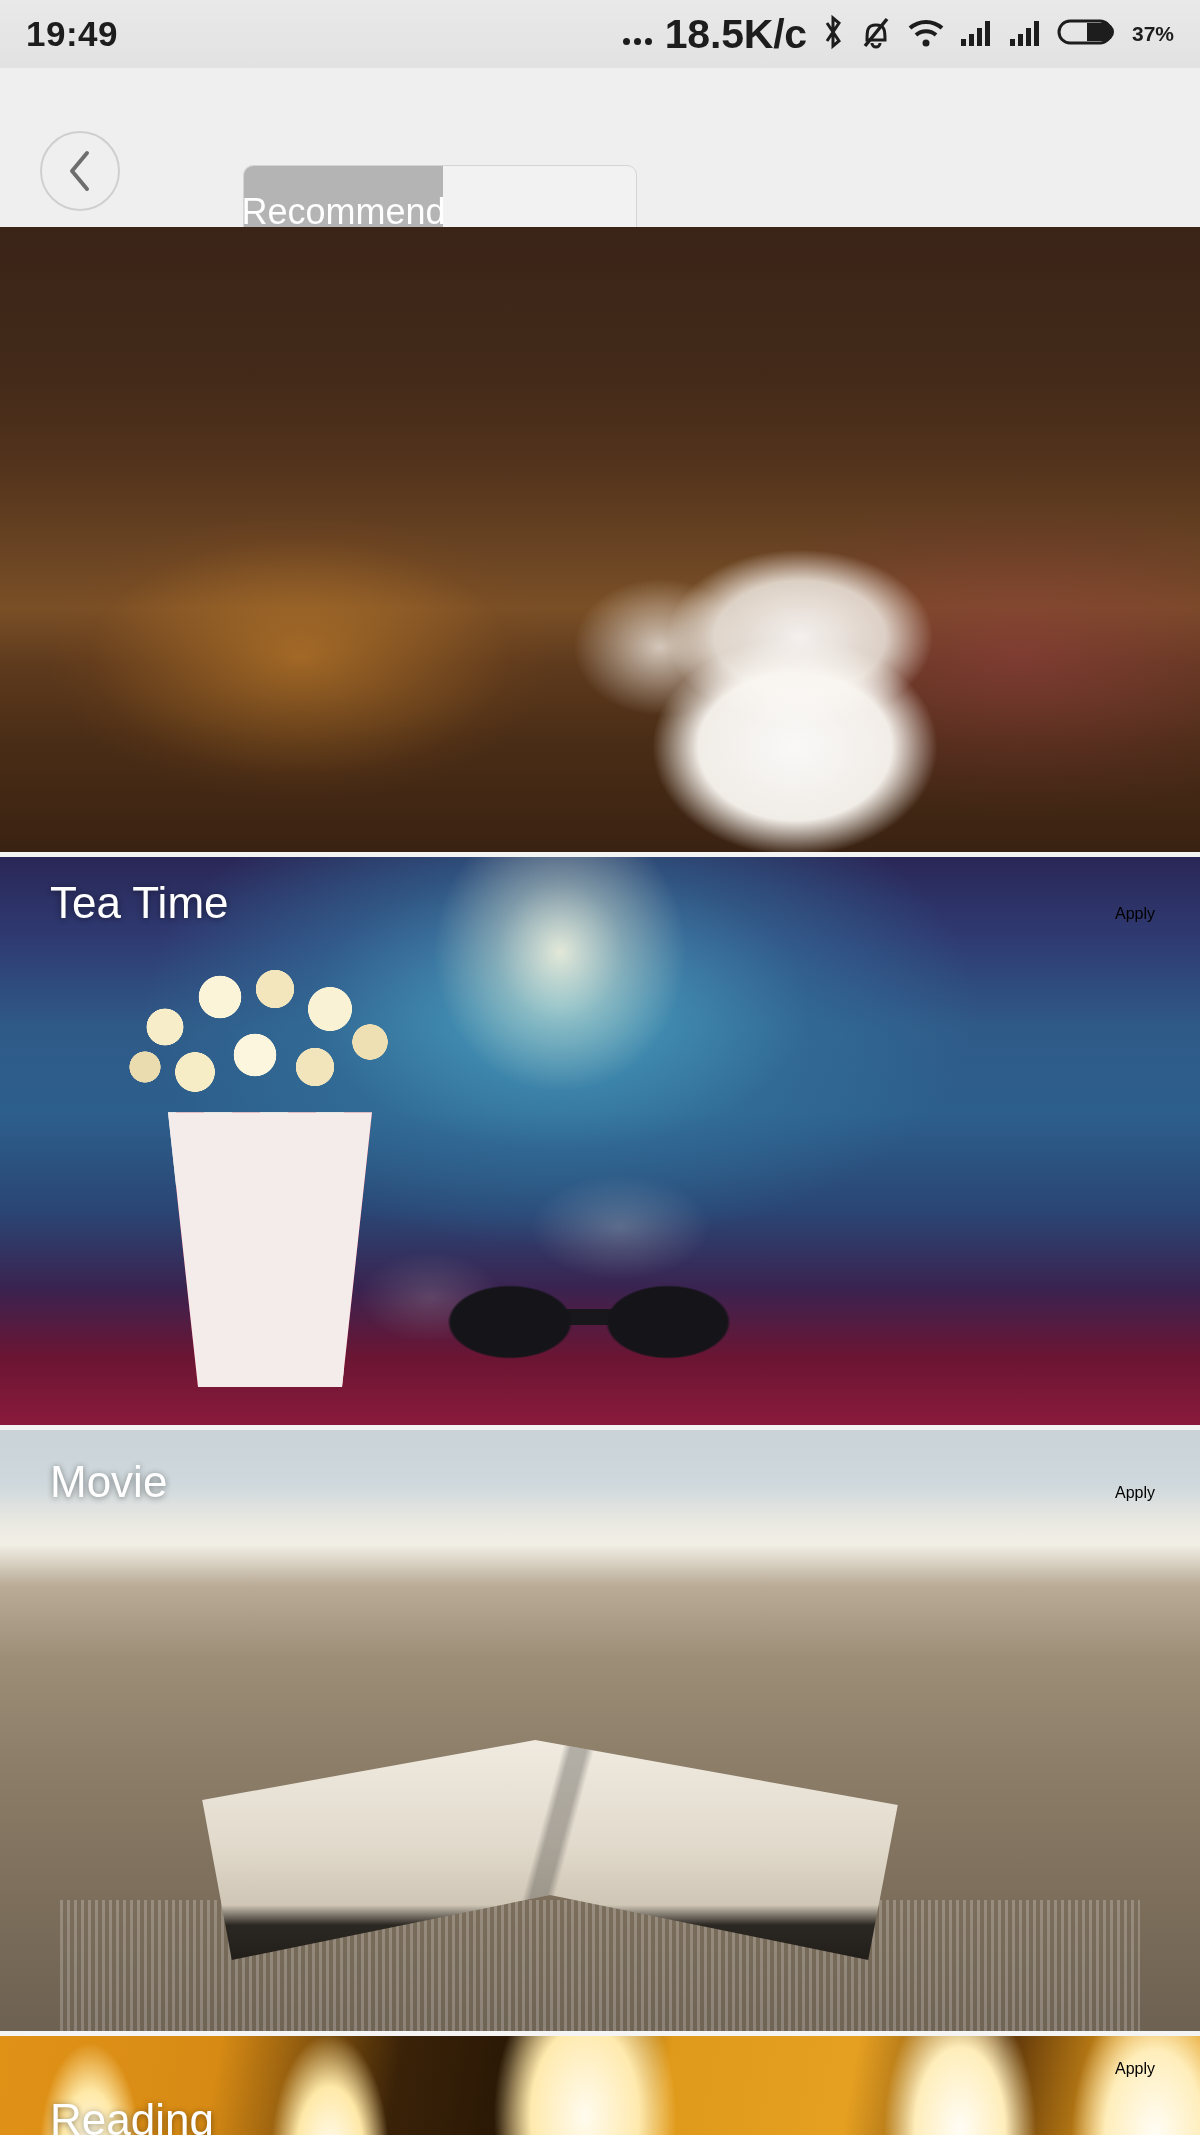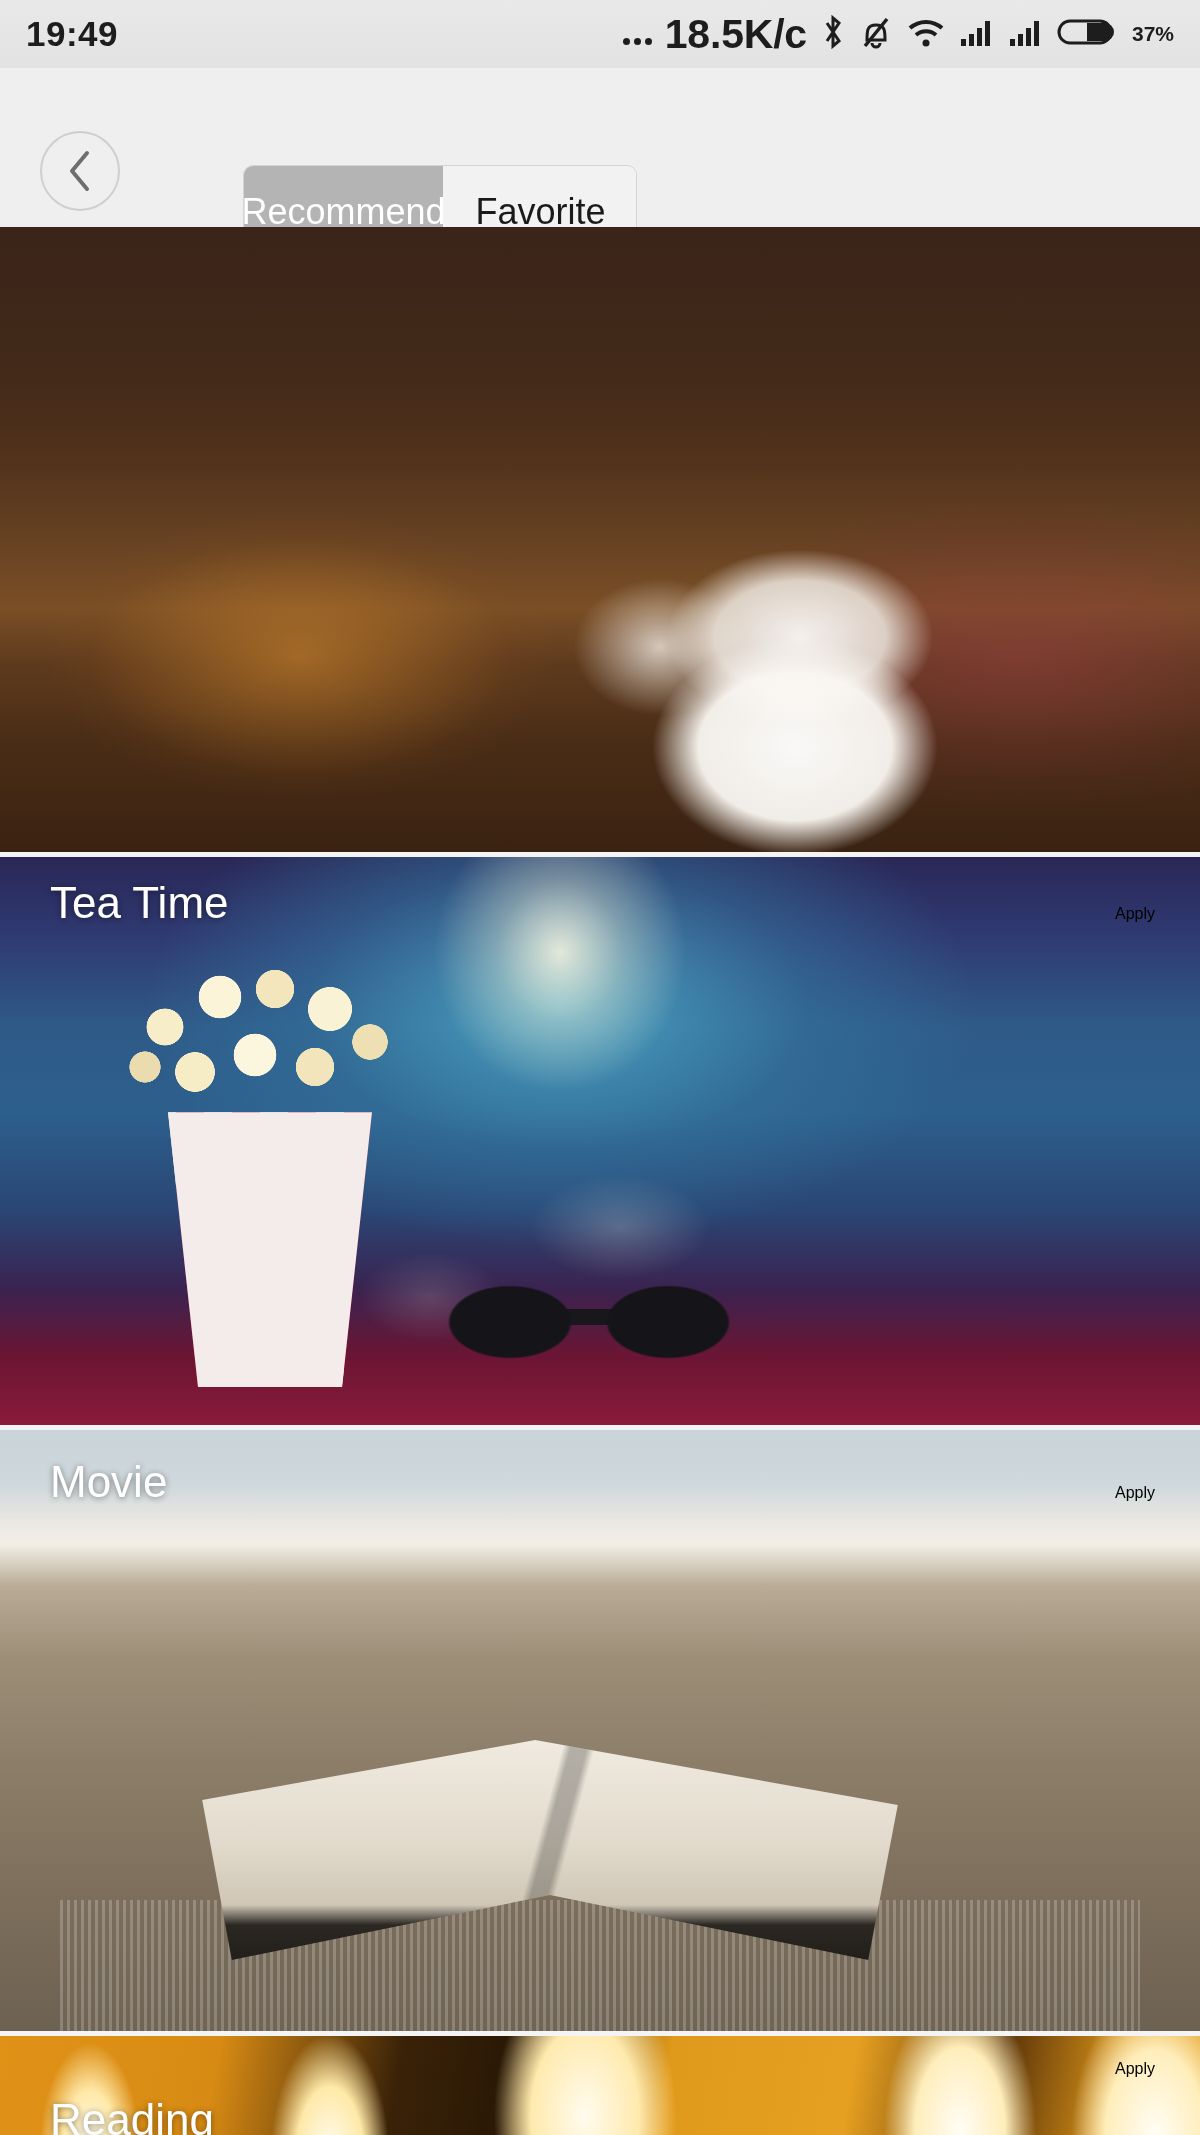--- a/index.html
+++ b/index.html
@@ -255,21 +255,20 @@
   <div id="backbtn">
     <span>
       <svg width="34" height="46" viewBox="0 0 34 46">
           <polyline points="24,5 9,23 24,41" fill="none" stroke="#6e6e6e" stroke-width="4" stroke-linecap="round" stroke-linejoin="round"></polyline>
         </svg>
     </span>
   </div>
 
   <div id="segment">
     <div class="seg selected">Recommend</div>
-    <div class="seg unselected">Favorite</div>
   </div>
 
 </div>
 
 <div id="list">
 
   <div class="card" id="card-tea">
     <div class="art"></div>
   </div>
 

